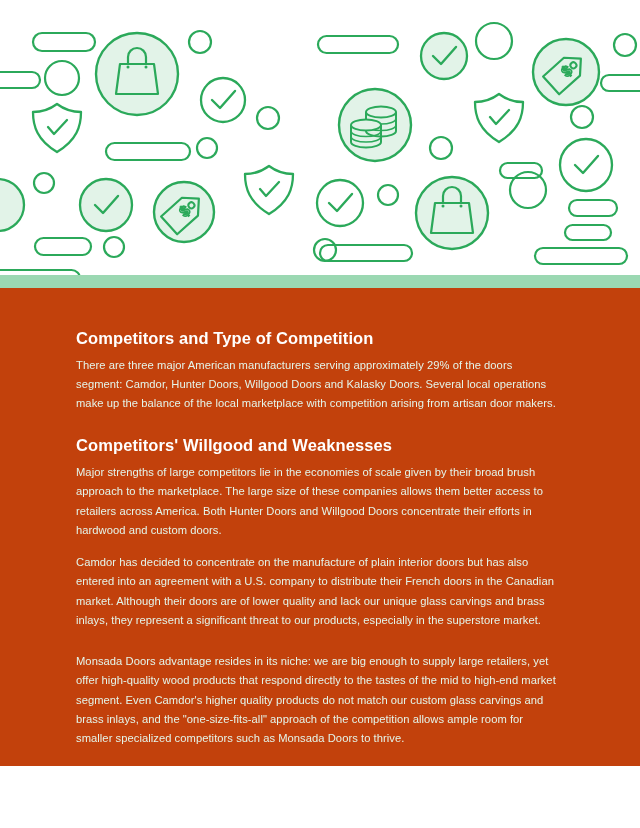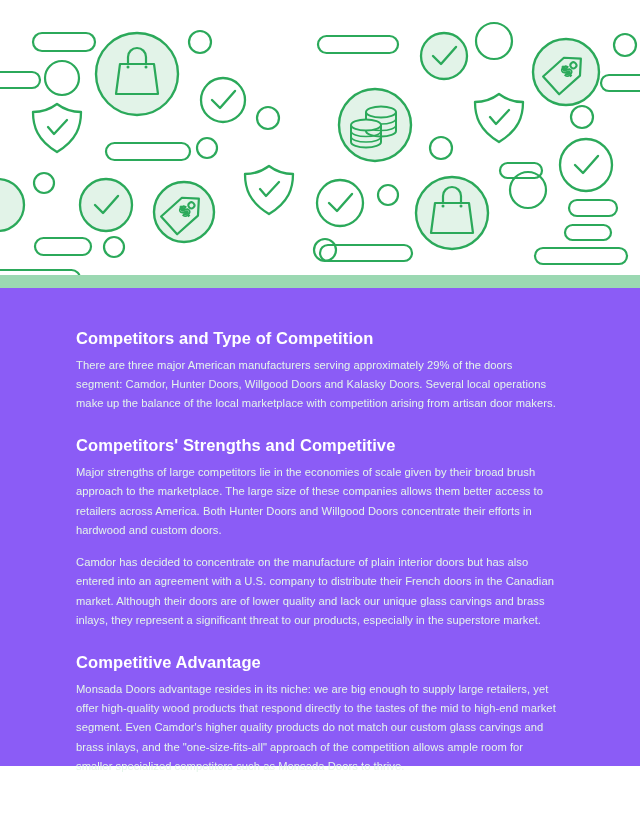--- a/index.html
+++ b/index.html
@@ -45,21 +45,21 @@
     background: #9bd8b2;
   }
 
   
   .content {
     position: absolute;
     top: 288px;
     left: 0;
     width: 640px;
     height: 478px;
-    background: #8b5cf6;
+    background: #c2410c;
     box-sizing: border-box;
     padding: 40px 84px 0 76px;
   }
   .section {
     margin-bottom: 22px;
   }
   .section:last-child {
     margin-bottom: 0;
   }
   .sec-title {
@@ -227,24 +227,23 @@
   <div class="divider-band"></div>
 
   <div class="content">
 
     <div class="section">
       <h2 class="sec-title">Competitors and Type of Competition</h2>
       <p class="sec-para">There are three major American manufacturers serving approximately 29% of the doors segment: Camdor, Hunter Doors, Willgood Doors and Kalasky Doors. Several local operations make up the balance of the local marketplace with competition arising from artisan door makers.</p>
     </div>
 
     <div class="section">
-      <h2 class="sec-title">Competitors' Strengths and Competitive</h2>
+      <h2 class="sec-title">Competitors' Willgood and Weaknesses</h2>
       <p class="sec-para">Major strengths of large competitors lie in the economies of scale given by their broad brush approach to the marketplace. The large size of these companies allows them better access to retailers across America. Both Hunter Doors and Willgood Doors concentrate their efforts in hardwood and custom doors.</p>
       <p class="sec-para">Camdor has decided to concentrate on the manufacture of plain interior doors but has also entered into an agreement with a U.S. company to distribute their French doors in the Canadian market. Although their doors are of lower quality and lack our unique glass carvings and brass inlays, they represent a significant threat to our products, especially in the superstore market.</p>
     </div>
 
     <div class="section">
-      <h2 class="sec-title">Competitive Advantage</h2>
       <p class="sec-para">Monsada Doors advantage resides in its niche: we are big enough to supply large retailers, yet offer high-quality wood products that respond directly to the tastes of the mid to high-end market segment. Even Camdor's higher quality products do not match our custom glass carvings and brass inlays, and the "one-size-fits-all" approach of the competition allows ample room for smaller specialized competitors such as Monsada Doors to thrive.</p>
     </div>
 
   </div>
 </div>
 
 </body></html>

